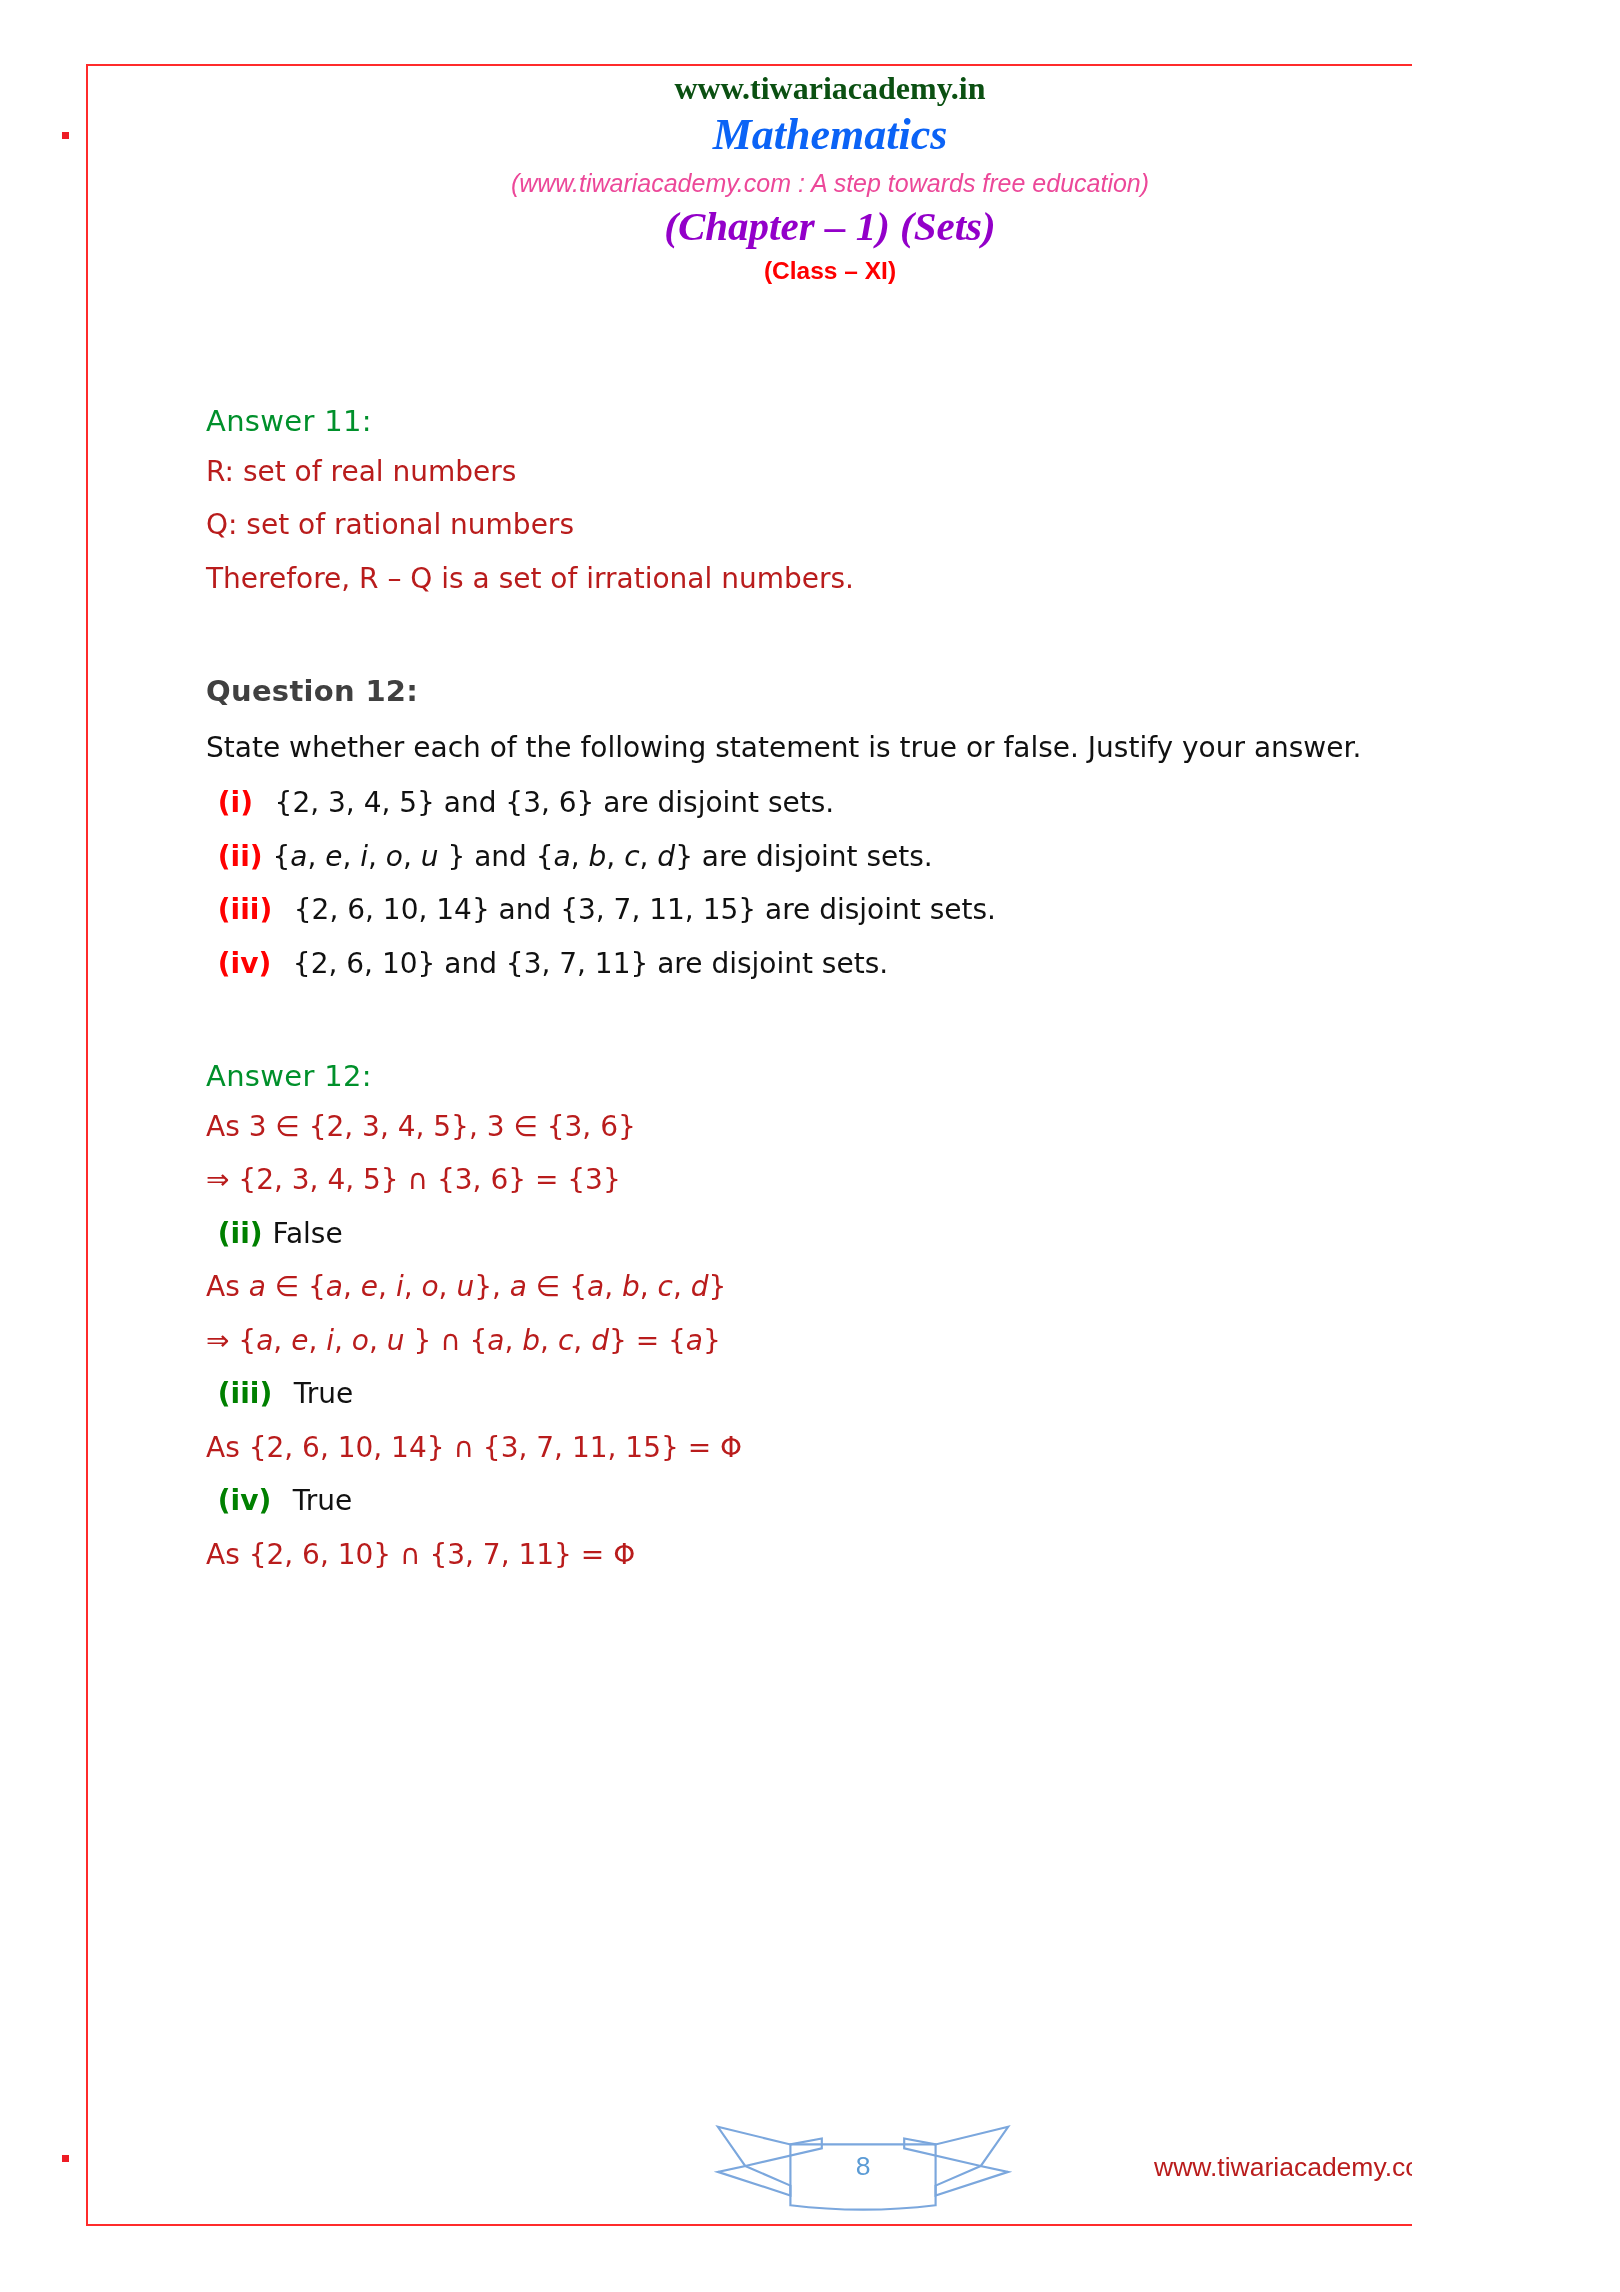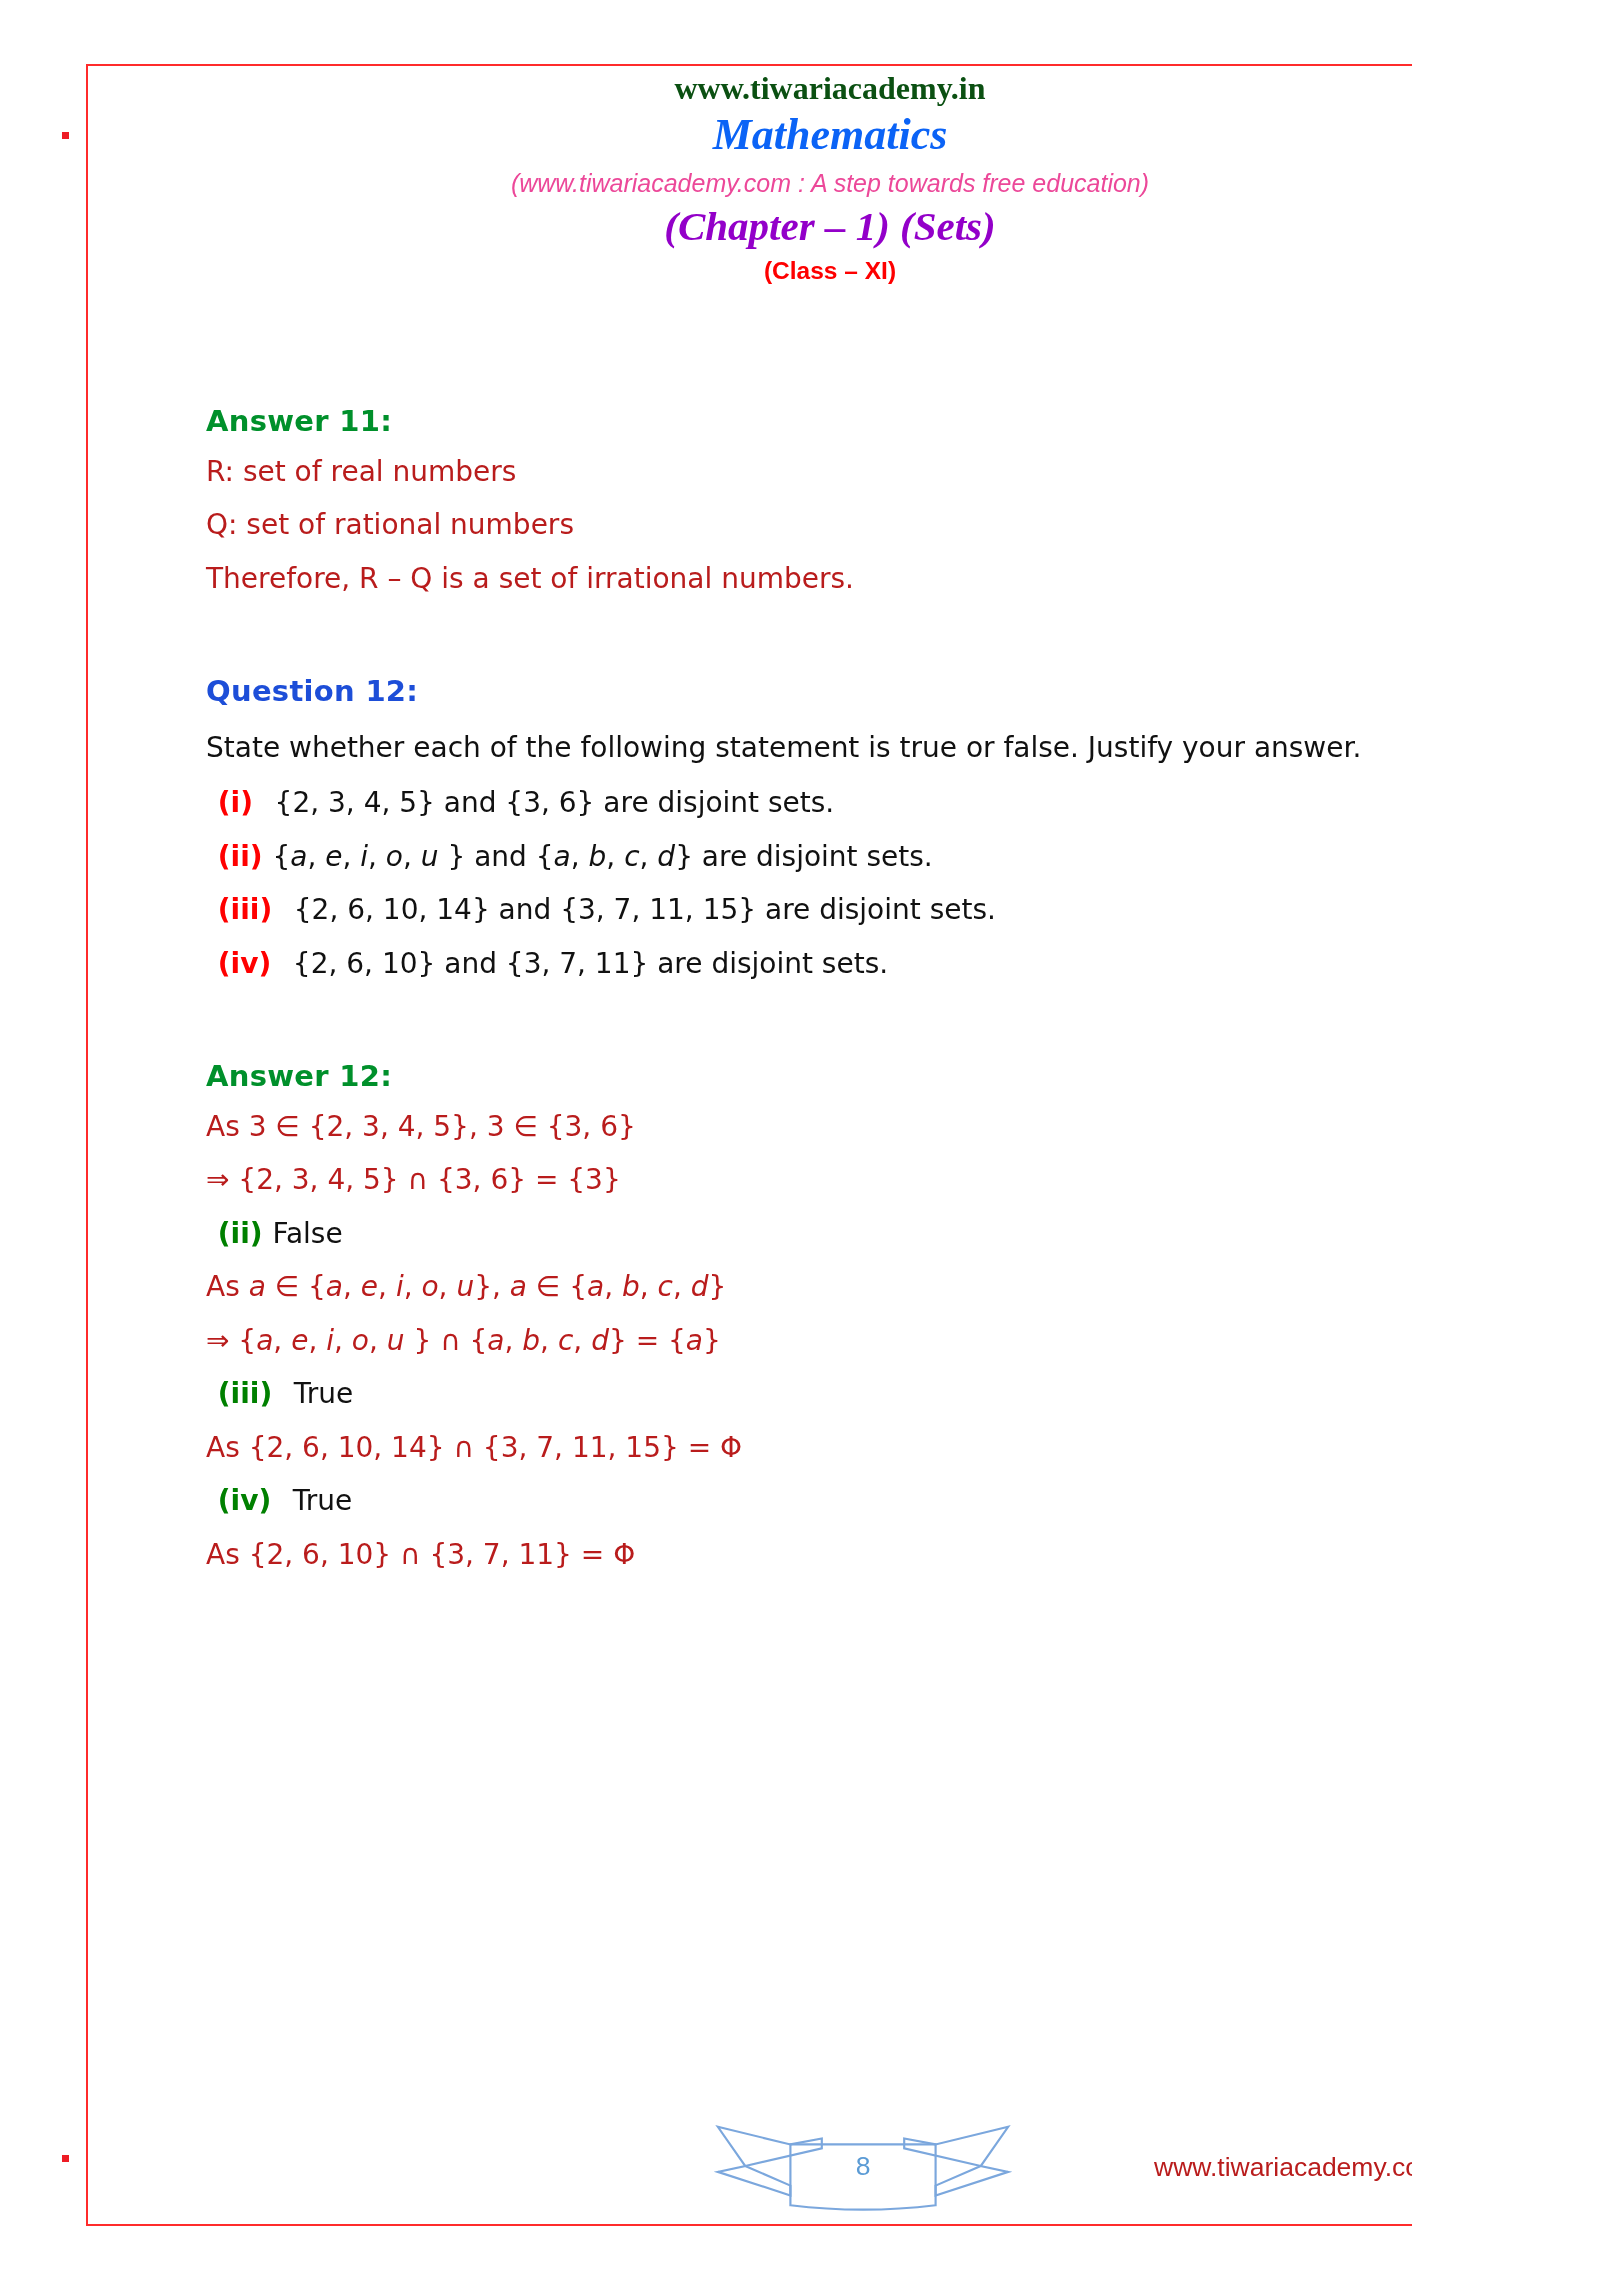--- a/index.html
+++ b/index.html
@@ -97,29 +97,29 @@
   .content {
     position: absolute;
     left: 186px;
     top: 407px;
     width: 1304px;
     font-size: 28px;
     color: #0d0d0d;
     line-height: 1.0;
   }
   .heading-green {
-    font-weight: bold;
+    font-weight: normal;
     color: #00902b;
     font-size: 29px;
     margin: 0 0 21.6px 0;
     letter-spacing: 0.3px;
   }
   .heading-red {
     font-weight: bold;
-    color: #1d4ed8;
+    color: #404040;
     font-size: 29px;
     margin: 0 0 21.6px 0;
     letter-spacing: 0.3px;
   }
   .line {
     margin: 0 0 25.5px 0;
     font-size: 28px;
     color: #b91c1c;
   }
   .para-justified {

